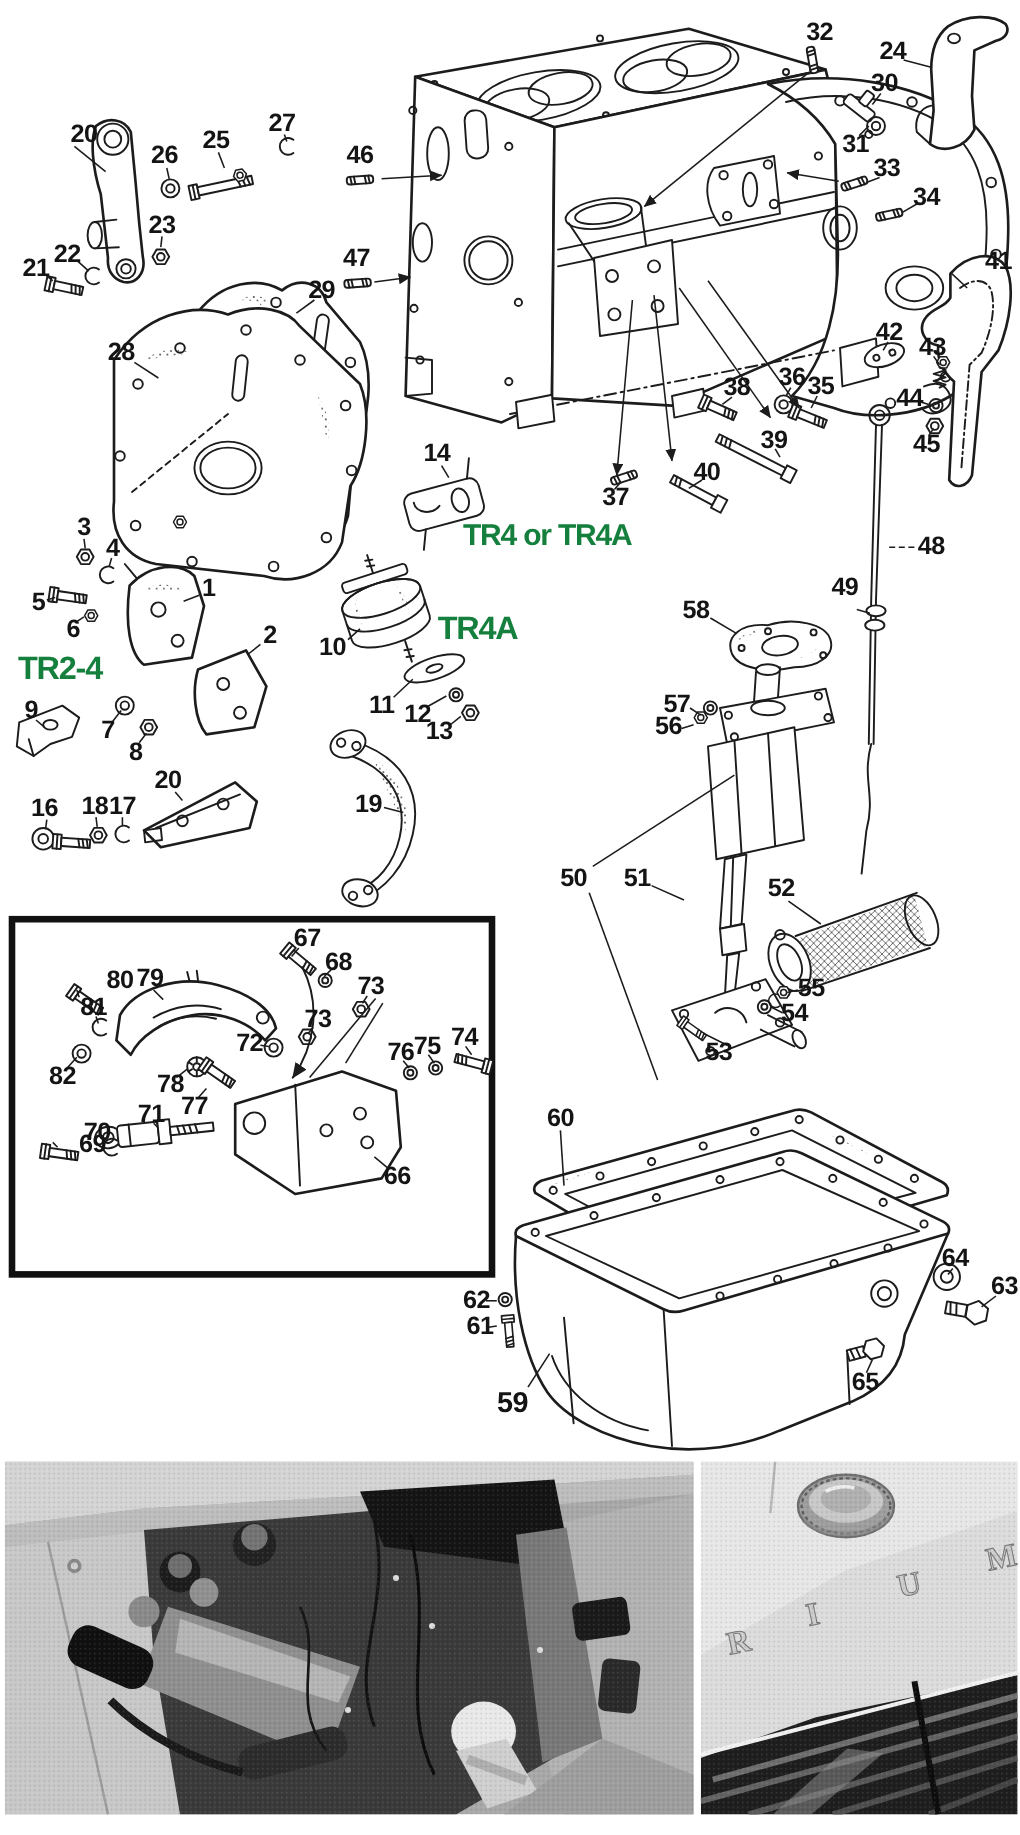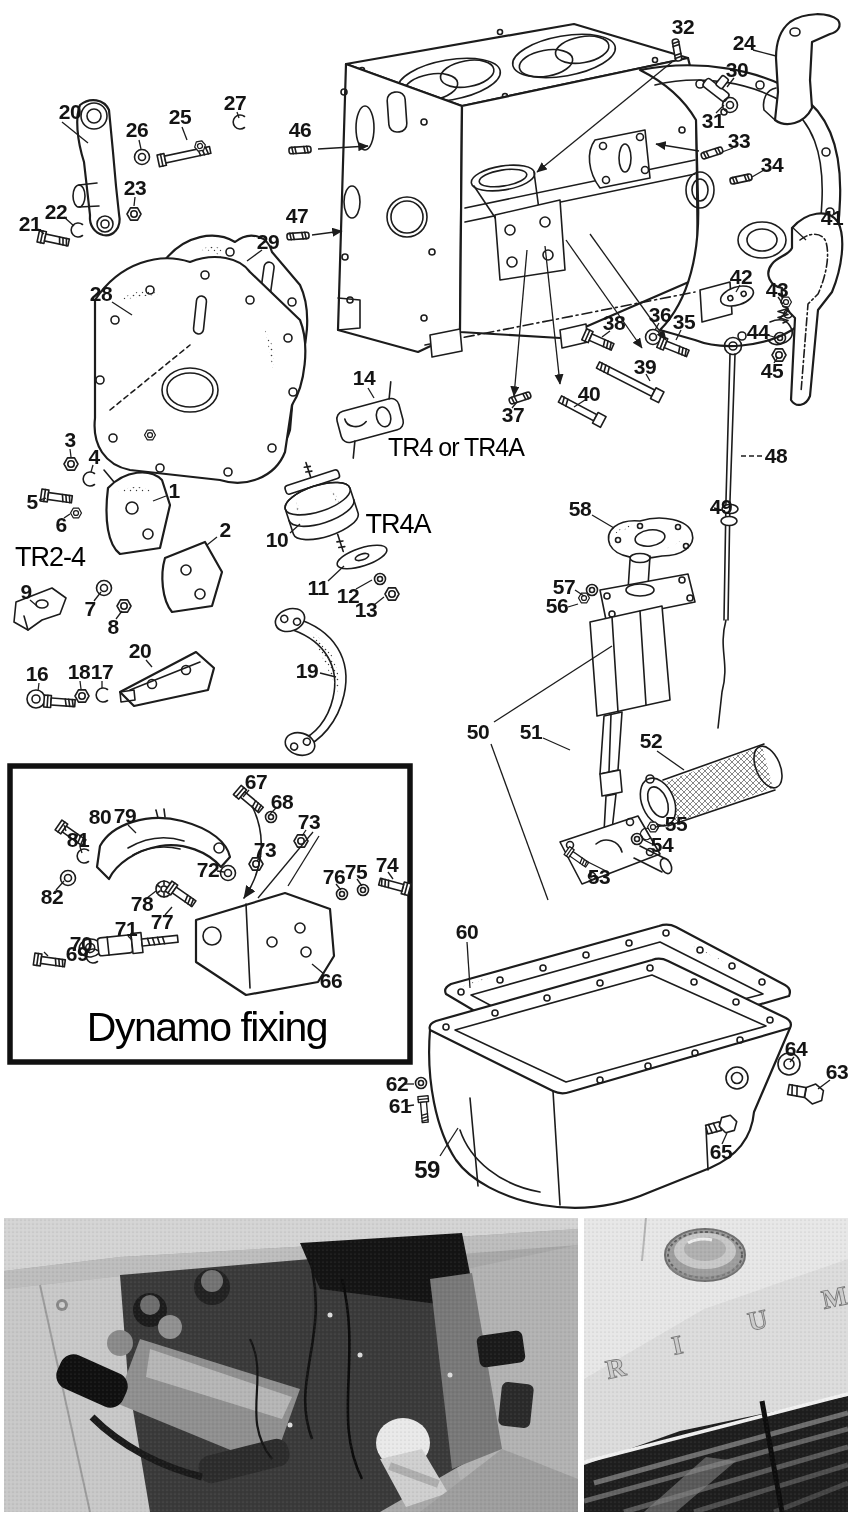--- a/index.html
+++ b/index.html
@@ -7,21 +7,21 @@
         font-family:"Liberation Sans",sans-serif;}
   svg{position:absolute;left:0;top:0;}
   .ln{stroke:#1c1c1c;stroke-width:1.6;fill:none;stroke-linecap:round;stroke-linejoin:round;}
   .fw{stroke:#1c1c1c;stroke-width:1.6;fill:#ffffff;stroke-linejoin:round;}
   .thick{stroke-width:2.2;}
   .leader{stroke:#1c1c1c;stroke-width:1.3;fill:none;}
   .speck{fill:url(#dots);stroke:none;}
   #labels-layer{position:absolute;left:0;top:0;width:850px;height:1215px;}
   .part-num{position:absolute;transform:translate(-50%,-50%);
             font-weight:bold;font-size:21px;color:#141414;letter-spacing:-0.5px;white-space:nowrap;}
-  .section-label{position:absolute;transform:translate(-50%,-50%);font-weight:normal;color:#000000;
+  .section-label{position:absolute;transform:translate(-50%,-50%);font-weight:bold;color:#15803d;
                  letter-spacing:-1px;white-space:nowrap;}
   #lbl-tr24{left:50px;top:557px;font-size:27px;}
   #lbl-tr4{left:456px;top:447px;font-size:25px;}
   #lbl-tr4a{left:398px;top:524px;font-size:27px;}
   #lbl-dynamo{left:207px;top:1027px;font-size:41px;letter-spacing:-1.5px;}
 </style>
 </head>
 <body>
 
 <div class="page">
@@ -668,21 +668,21 @@
       <span class="part-num" style="left: 580px; top: 509px;">58</span>
       <span class="part-num" style="left: 564px; top: 587px;">57</span>
       <span class="part-num" style="left: 557px; top: 606px;">56</span>
       <span class="part-num" style="left: 478px; top: 732px;">50</span>
       <span class="part-num" style="left: 531px; top: 732px;">51</span>
       <span class="part-num" style="left: 651px; top: 741px;">52</span>
       <span class="part-num" style="left: 676px; top: 824px;">55</span>
       <span class="part-num" style="left: 662px; top: 845px;">54</span>
       <span class="part-num" style="left: 599px; top: 877px;">53</span>
       <span class="part-num" style="left: 776px; top: 456px;">48</span>
-      <span class="part-num" style="left: 704px; top: 507px; margin-left: 17px;">49</span>
+      <span class="part-num" style="left: 704px; top: 490px;">49</span>
       <span class="part-num" style="left: 467px; top: 932px;">60</span>
       <span class="part-num" style="left: 397px; top: 1084px;">62</span>
       <span class="part-num" style="left: 400px; top: 1106px;">61</span>
       <span class="part-num" style="left: 427px; top: 1170px; font-size: 24px;">59</span>
       <span class="part-num" style="left: 796px; top: 1049px;">64</span>
       <span class="part-num" style="left: 837px; top: 1072px;">63</span>
       <span class="part-num" style="left: 721px; top: 1152px;">65</span>
       <span class="part-num" style="left: 256px; top: 782px;">67</span>
       <span class="part-num" style="left: 282px; top: 802px;">68</span>
       <span class="part-num" style="left: 309px; top: 822px;">73</span>
@@ -699,21 +699,20 @@
       <span class="part-num" style="left: 41px; top: 954px; margin-left: 36px;">69</span>
       <span class="part-num" style="left: 334px; top: 877px;">76</span>
       <span class="part-num" style="left: 356px; top: 872px;">75</span>
       <span class="part-num" style="left: 387px; top: 865px;">74</span>
       <span class="part-num" style="left: 331px; top: 981px;">66</span>
     </div>
 
 <div class="section-label" id="lbl-tr24">TR2-4</div>
 <div class="section-label" id="lbl-tr4">TR4 or TR4A</div>
 <div class="section-label" id="lbl-tr4a">TR4A</div>
-<div class="section-label" id="lbl-dynamo">Dynamo fixing</div>
 
 <svg width="850" height="314" viewBox="0 0 850 314" style="top:1215px">
   <defs>
     <pattern id="halftone" width="4" height="4" patternUnits="userSpaceOnUse">
       <circle cx="1" cy="1" r="0.6" fill="#000" opacity="0.18"></circle>
           <circle cx="3" cy="3" r="0.6" fill="#fff" opacity="0.18"></circle>
     </pattern>
     <clipPath id="clipL">
           <rect x="4" y="3" width="574" height="294"></rect>
         </clipPath>

